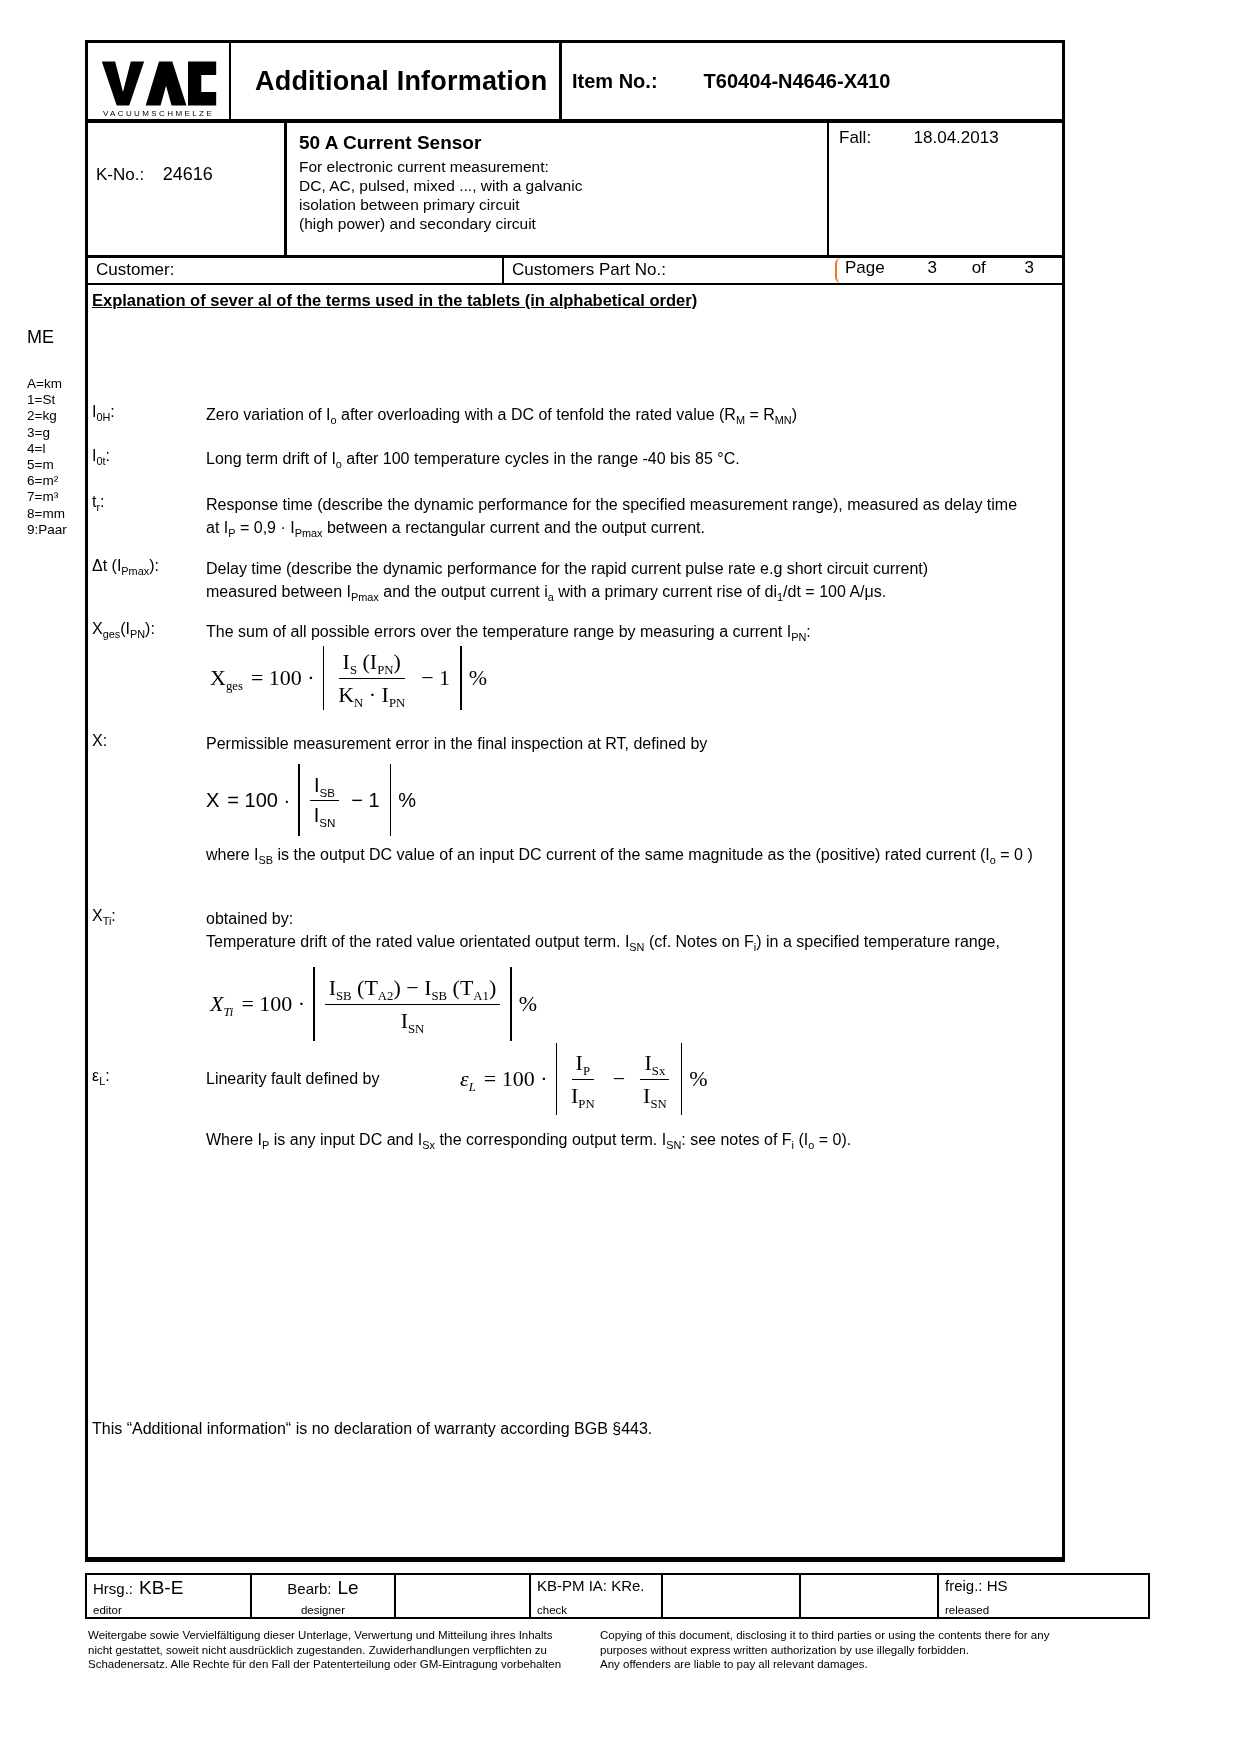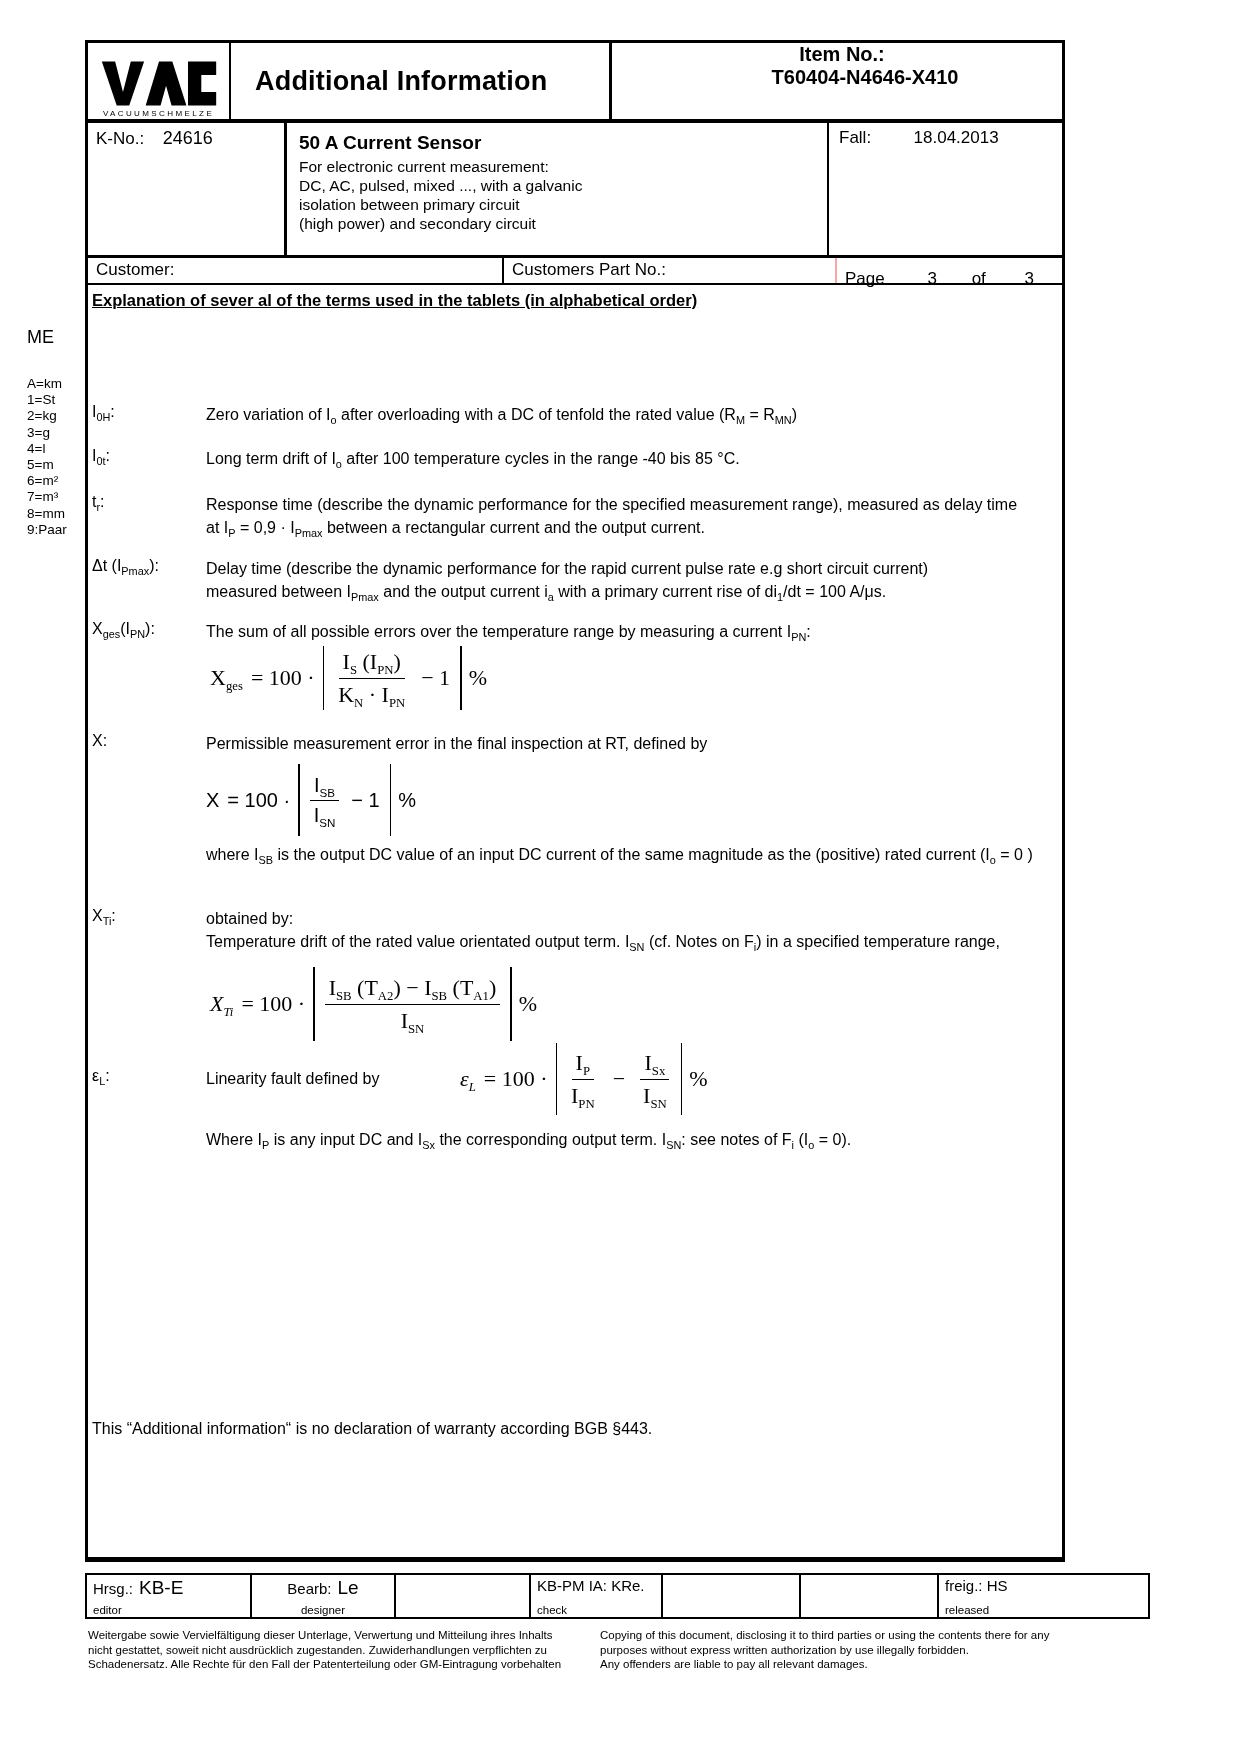--- a/index.html
+++ b/index.html
@@ -11,41 +11,41 @@
   .frame{position:absolute;left:85px;top:40px;width:980px;height:1522px;
          border:3px solid #000;border-bottom-width:5px;display:flex;flex-direction:column;}
 
   
   .hdr{height:80px;display:flex;border-bottom:4px solid #000;flex:0 0 auto;}
   .logo-cell{width:143px;border-right:2px solid #000;display:flex;flex-direction:column;
              align-items:center;justify-content:center;padding-top:16px;}
   .logo-word{font-size:8px;letter-spacing:2.4px;margin-top:2px;}
   .title-cell{flex:1;border-right:3px solid #000;display:flex;align-items:center;
               padding-left:24px;font-size:27px;font-weight:bold;letter-spacing:.2px;}
-  .item-cell{width:450px;display:flex;align-items:center;padding-left:10px;flex-direction:column;}
+  .item-cell{width:500px;display:flex;align-items:center;padding-left:10px;}
   .item-label{font-size:20px;font-weight:bold;}
   .item-value{font-size:20px;font-weight:bold;margin-left:46px;}
 
   
   .row2{height:135px;display:flex;border-bottom:3px solid #000;flex:0 0 auto;}
-  .kno-cell{width:196px;padding:5px 8px;}
+  .kno-cell{width:196px;padding:5px 8px;margin-top:36px;}
   .kno-label{font-size:17px;}
   .kno-value{font-size:18px;margin-left:14px;}
   .desc-cell{flex:1;border-left:3px solid #000;border-right:2px solid #000;padding:9px 12px 0;}
   .prod-title{font-size:19px;font-weight:bold;margin-bottom:3px;}
   .prod-line{font-size:15.5px;line-height:19px;}
   .date-cell{width:233px;padding:5px 10px;}
   .date-label{font-size:17px;}
   .date-value{font-size:17px;margin-left:38px;}
 
   
   .row3{height:27px;display:flex;border-bottom:2px solid #000;font-size:17px;flex:0 0 auto;}
   .row3 .c1{flex:1;padding:2px 0 0 8px;}
   .row3 .c2{width:333px;border-left:2px solid #000;padding:2px 0 0 8px;}
-  .row3 .c3{width:227px;border-left:2px solid #fca5a5;padding:11px 0 0 8px;}
+  .row3 .c3{width:227px;border-left:2px solid #f97316;padding:0 0 0 8px;border-radius:6px;}
   .row3 .c3 span{display:inline-block;}
   .pg-n1{margin-left:38px;} .pg-of{margin-left:30px;} .pg-n2{margin-left:34px;}
 
   
   .content{position:relative;flex:1;}
   .heading{position:absolute;top:6px;left:4px;font-size:16.5px;font-weight:bold;
            text-decoration:underline;}
   .term{position:absolute;left:4px;font-size:16px;}
   .etext{position:absolute;left:118px;font-size:16px;line-height:23px;width:845px;}
   sub{line-height:0;}

